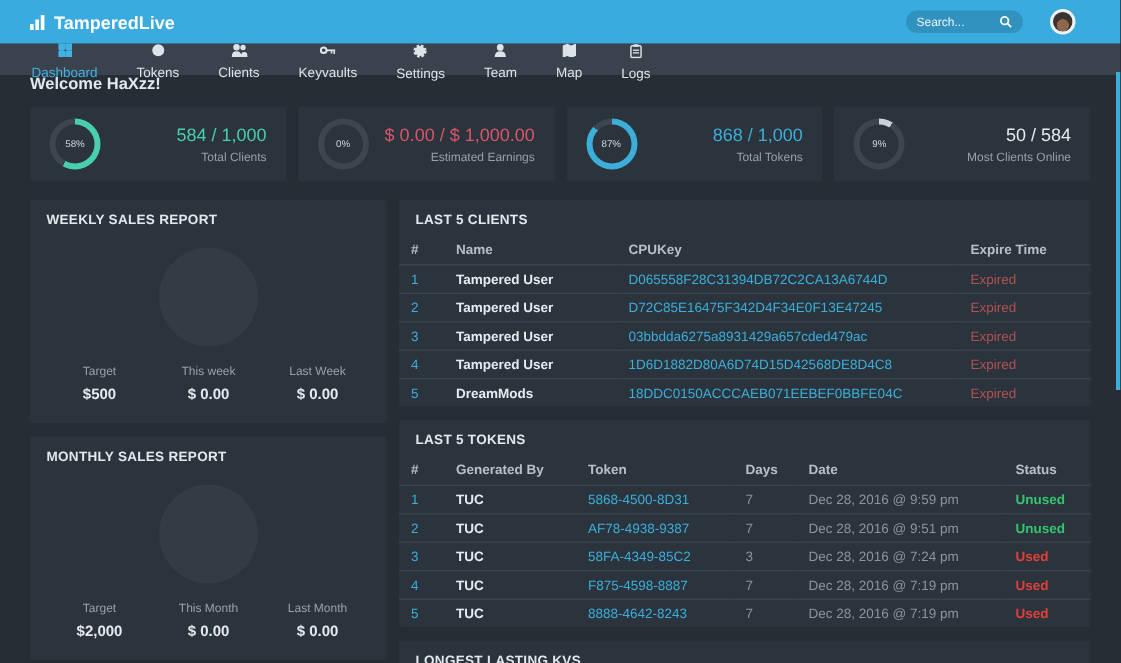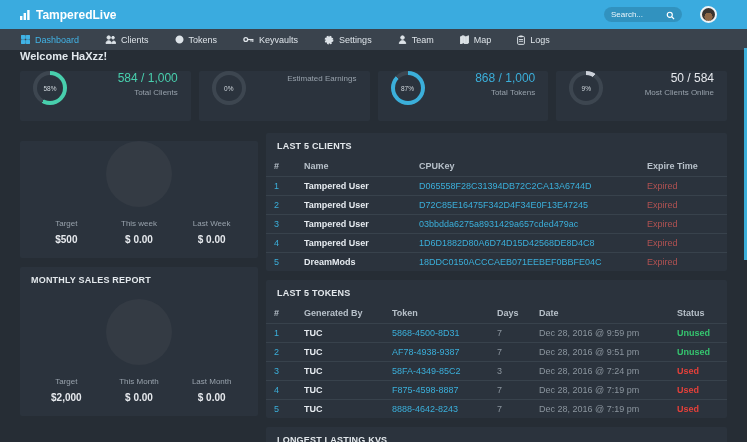--- a/index.html
+++ b/index.html
@@ -31,33 +31,33 @@
     width:17px; height:17px; border-radius:50%; border:2px solid #f0f3f5;
     background:radial-gradient(circle at 50% 68%, #8d6748 0 36%, #3a3330 38%);
     cursor:pointer; margin-right:10px;
   }
   
   .navbar {
     height:21px; background:#3a434d; display:flex; align-items:stretch; padding-left:8px;
   }
   .nav-item {
     display:flex; align-items:center; gap:5px; padding:0 13px;
-    font-size:9px; color:#dde3e8; text-decoration:none; cursor:pointer;
+    font-size:9px; color:#dde3e8; text-decoration:none; cursor:pointer;flex-direction:column;
   }
   .nav-item svg { fill:#dde3e8; stroke:#dde3e8; display:block; }
   .nav-item.active { color:#41b2e4; }
   .nav-item.active svg { fill:#41b2e4; stroke:#41b2e4; }
   
   .content { padding:0 20px; }
   .welcome { margin-top:0; font-size:11px; font-weight:600; color:#e2e8ed; }
   
   .cards { display:flex; gap:8px; margin-top:9px; }
   .card {
     flex:1; height:50px; background:#2b333d; border-radius:2px;
-    display:flex; padding:0 13px;
+    display:flex; align-items:center; padding:0 13px;
   }
   .ring {
     width:34px; height:34px; border-radius:50%; flex:0 0 auto;
     display:flex; align-items:center; justify-content:center;
     background:#3d4650;
   }
   .ring-inner {
     width:26px; height:26px; border-radius:50%; background:#2b333d;
     display:flex; align-items:center; justify-content:center;
     font-size:6.5px; color:#cfd6dc;
@@ -134,39 +134,39 @@
           <rect width="4.5" height="4.5" rx="0.8"></rect>
           <rect x="5.5" width="4.5" height="4.5" rx="0.8"></rect>
           <rect y="5.5" width="4.5" height="4.5" rx="0.8"></rect>
           <rect x="5.5" y="5.5" width="4.5" height="4.5" rx="0.8"></rect>
         </svg>
       </span>
     <span>Dashboard</span>
   </a>
   <a class="nav-item">
     <span>
+        <svg width="9" height="9" viewBox="0 0 10 10" fill="none">
+          <circle cx="5" cy="5" r="3.5" stroke-width="1.9"></circle>
+        </svg>
+      </span>
+    <span>Tokens</span>
+  </a>
+  <a class="nav-item">
+    <span>
         <svg width="11" height="9" viewBox="0 0 12 10" stroke="none">
           <circle cx="4" cy="2.8" r="1.9"></circle>
           <path d="M1 9.5c0-2.2 1.4-3.2 3-3.2s3 1 3 3.2z"></path>
           <circle cx="8.8" cy="3" r="1.5"></circle>
           <path d="M7.6 9.5c.2-1.9 1-2.7 2-2.7 1.4 0 2.2.9 2.2 2.7z"></path>
         </svg>
       </span>
     <span>Clients</span>
   </a>
   <a class="nav-item">
     <span>
-        <svg width="9" height="9" viewBox="0 0 10 10" fill="none">
-          <circle cx="5" cy="5" r="3.5" stroke-width="1.9"></circle>
-        </svg>
-      </span>
-    <span>Tokens</span>
-  </a>
-  <a class="nav-item">
-    <span>
         <svg width="11" height="9" viewBox="0 0 12 10">
           <circle cx="3" cy="5" r="2.1" fill="none" stroke-width="1.5"></circle>
           <rect x="5" y="4.4" width="6.5" height="1.3" stroke="none"></rect>
           <rect x="8.2" y="5.6" width="1.2" height="1.8" stroke="none"></rect>
           <rect x="10.2" y="5.6" width="1.2" height="2.2" stroke="none"></rect>
         </svg>
       </span>
     <span>Keyvaults</span>
   </a>
   <a class="nav-item">
@@ -219,20 +219,21 @@
       <div class="card-right">
         <div class="card-value val-teal">584 / 1,000</div>
         <div class="card-label">Total Clients</div>
       </div>
     </div>
     <div class="card">
       <div class="ring" style="background: conic-gradient(rgb(217, 86, 107) 0%, rgb(61, 70, 80) 0deg);">
         <div class="ring-inner">0%</div>
       </div>
       <div class="card-right">
+        <div class="card-value val-rose">$ 0.00 / $ 1,000.00</div>
         <div class="card-label">Estimated Earnings</div>
       </div>
     </div>
     <div class="card">
       <div class="ring" style="background: conic-gradient(rgb(59, 175, 218) 87%, rgb(61, 70, 80) 0deg);">
         <div class="ring-inner">87%</div>
       </div>
       <div class="card-right">
         <div class="card-value val-blue">868 / 1,000</div>
         <div class="card-label">Total Tokens</div>
@@ -246,20 +247,21 @@
         <div class="card-value val-white">50 / 584</div>
         <div class="card-label">Most Clients Online</div>
       </div>
     </div>
   </div>
 
   <div class="main">
 
     <div class="col-left">
       <div class="panel">
+        <div class="panel-title">WEEKLY SALES REPORT</div>
         <div class="donut"></div>
         <div class="report-stats">
           <div class="report-stat">
             <div class="lbl">Target</div>
             <div class="val">$500</div>
           </div>
           <div class="report-stat">
             <div class="lbl">This week</div>
             <div class="val">$ 0.00</div>
           </div>

